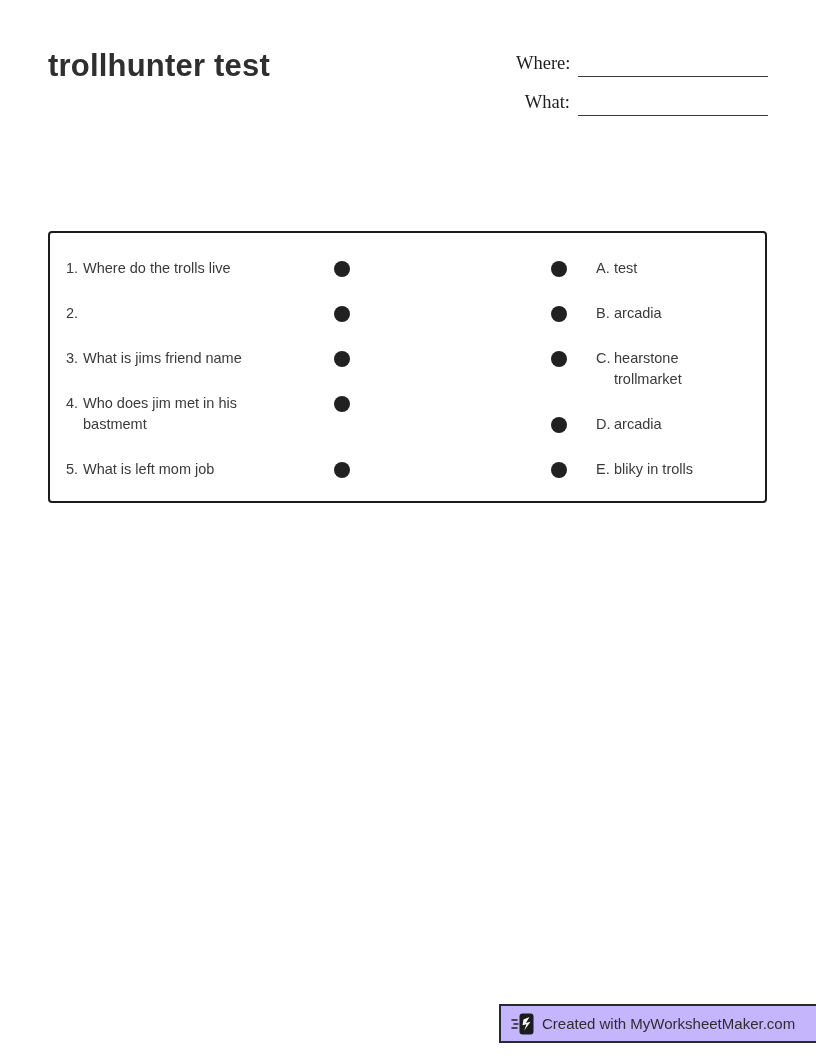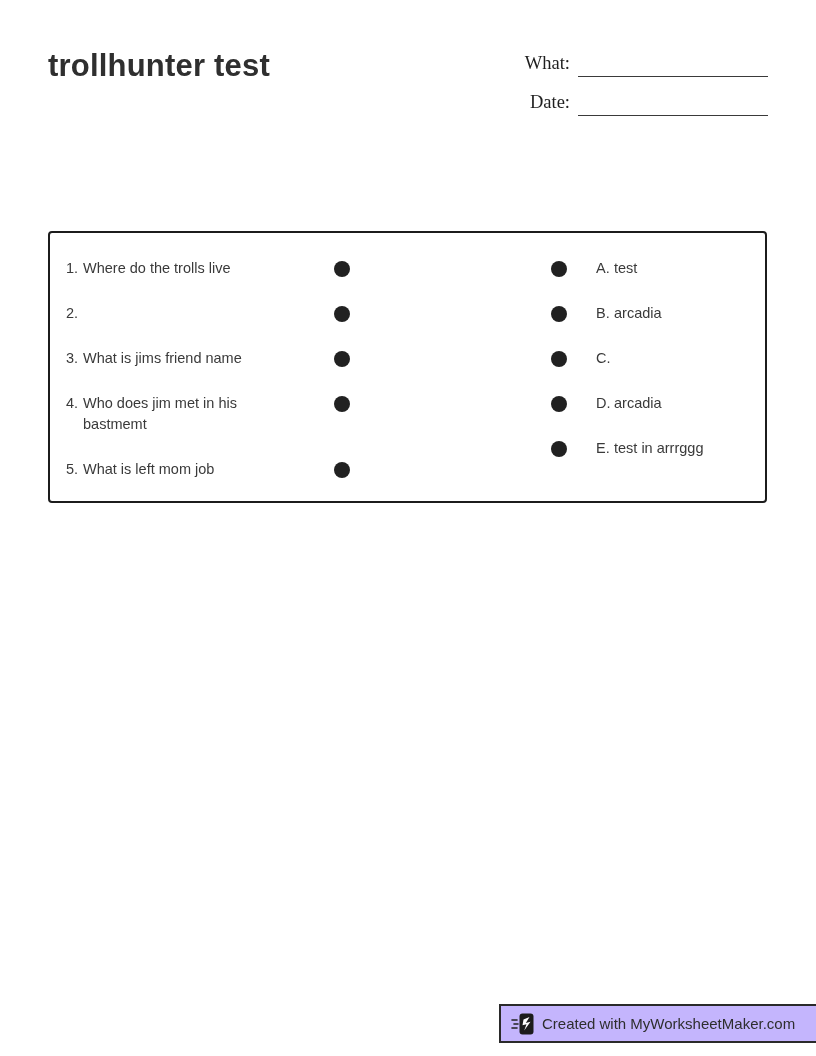--- a/index.html
+++ b/index.html
@@ -146,27 +146,27 @@
 </style>
 </head>
 <body>
 
 <div class="page">
 
   <div class="title">trollhunter test</div>
 
   <div class="name-date">
     <div class="field-row">
+      <span class="field-label">Where:</span>
+      <span class="field-line"></span>
+    </div>
+    <div class="field-row">
       <span class="field-label">What:</span>
       <span class="field-line"></span>
     </div>
-    <div class="field-row">
-      <span class="field-label">Date:</span>
-      <span class="field-line"></span>
-    </div>
   </div>
 
 
   <div class="matching-box">
 
     <div class="q-col">
       <div class="m-row">
         <span class="q-num">1.</span>
         <span class="q-text">Where do the trolls live</span>
         <span class="dot dot-left"></span>
@@ -199,30 +199,31 @@
         <span class="a-text">test</span>
       </div>
       <div class="m-row a-row">
         <span class="dot dot-right"></span>
         <span class="a-letter">B.</span>
         <span class="a-text">arcadia</span>
       </div>
       <div class="m-row a-row">
         <span class="dot dot-right"></span>
         <span class="a-letter">C.</span>
+        <span class="a-text">hearstone trollmarket</span>
       </div>
       <div class="m-row a-row">
         <span class="dot dot-right"></span>
         <span class="a-letter">D.</span>
         <span class="a-text">arcadia</span>
       </div>
       <div class="m-row a-row">
         <span class="dot dot-right"></span>
         <span class="a-letter">E.</span>
-        <span class="a-text">test in arrrggg</span>
+        <span class="a-text">bliky in trolls</span>
       </div>
     </div>
 
   </div>
 
   <div class="footer-box">
     <span class="logo-icon">
       <svg width="24" height="26" viewBox="0 0 24 26" aria-hidden="true">
         <g stroke="#222222" stroke-width="1.6" stroke-linecap="round">
           <line x1="1" y1="9" x2="6" y2="9"></line>

